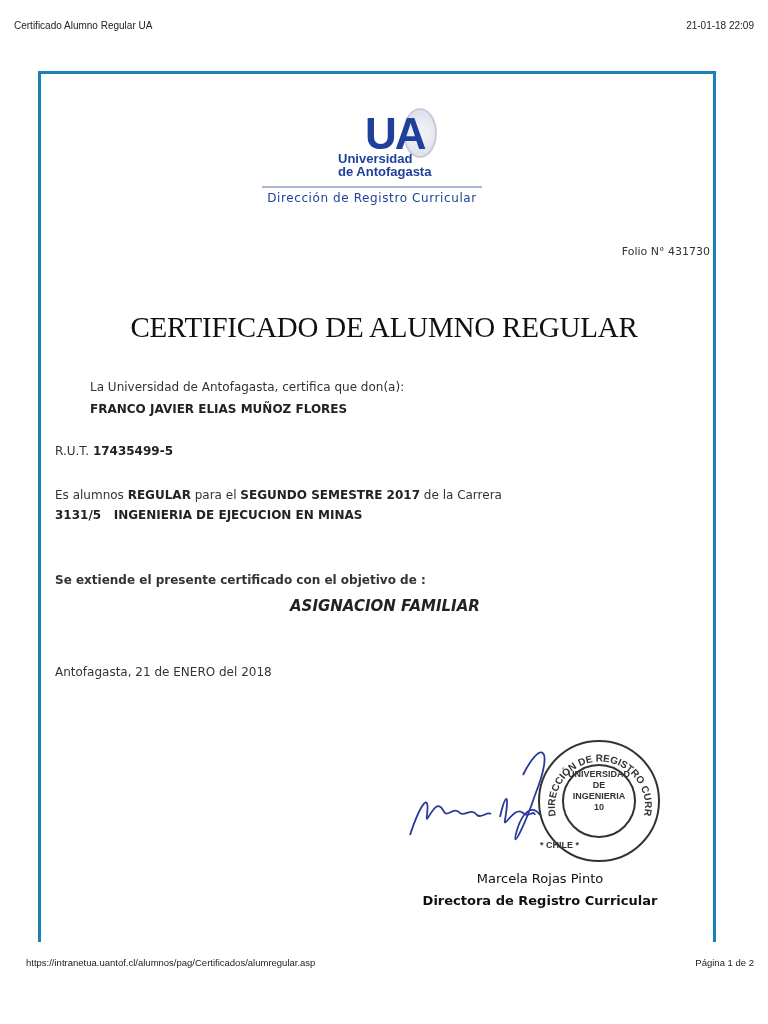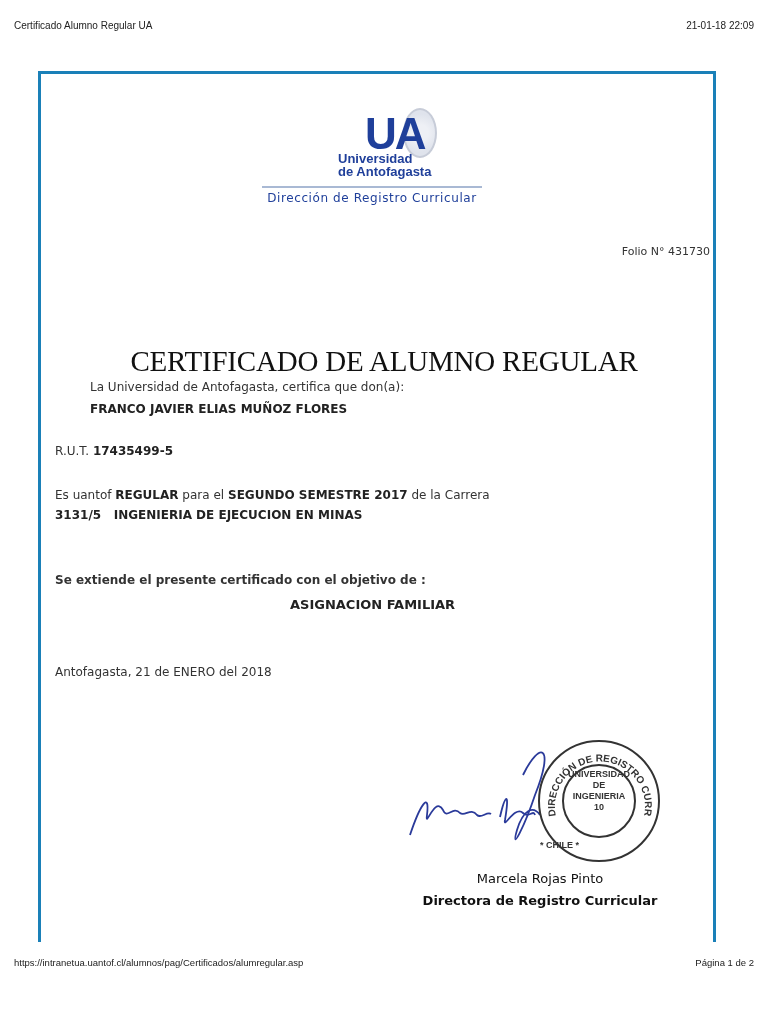--- a/index.html
+++ b/index.html
@@ -1,35 +1,35 @@
 <!DOCTYPE html>
 <html><head>
 <meta charset="utf-8">
 <style>
   html, body { margin:0; padding:0; background:#ffffff; }
   body { width:768px; height:1024px; position:relative; overflow:hidden; font-family:"DejaVu Sans", sans-serif; color:#222; }
   .print-header { position:absolute; top:20px; left:14px; right:14px; height:16px; font-family:"Liberation Sans", sans-serif; font-size:10px; color:#222; }
   .print-header .left { position:absolute; left:0; top:0; }
   .print-header .right { position:absolute; right:0; top:0; }
   .print-footer { position:absolute; top:957px; left:14px; right:14px; height:16px; font-family:"Liberation Sans", sans-serif; font-size:9.5px; color:#222; }
-  .print-footer .left { position:absolute; left:0; top:0;text-align:right; }
+  .print-footer .left { position:absolute; left:12px; top:0;text-align:right; }
   .print-footer .right { position:absolute; right:0; top:0; }
 
   .frame { position:absolute; left:38px; top:71px; width:678px; height:871px;
            border-left:3px solid #1a80b8; border-top:3px solid #1a80b8; border-right:3px solid #1a80b8; box-sizing:border-box; }
 
   .logo { position:absolute; left:262px; top:108px; width:220px; height:100px; }
   .logo .ua { position:absolute; left:76px; top:4px; font-family:"Liberation Sans", sans-serif; font-weight:bold; font-size:44px; color:#1f3f9a; letter-spacing:-2px; line-height:44px;margin-left:27px; }
   .logo .seal { position:absolute; left:141px; top:0px; width:34px; height:50px; border-radius:50%/50%; border:2px solid #c7ccd8; box-sizing:border-box; background:radial-gradient(circle, #eef0f5 30%, #dfe3ec 70%); }
   .logo .uni { position:absolute; left:76px; top:44px; font-family:"Liberation Sans", sans-serif; font-weight:bold; font-size:13px; color:#1f3f9a; line-height:13px; }
   .logo .rule { position:absolute; left:0; top:78px; width:220px; height:2px; background:#a9b9d4; }
   .logo .dept { position:absolute; left:0; width:220px; top:83px; text-align:center; font-family:"DejaVu Sans", sans-serif; font-size:12px; color:#1f3f9a; letter-spacing:0.6px; }
 
   .folio { position:absolute; right:58px; top:245px; font-size:11px; color:#333; }
-  .title { position:absolute; left:0; width:768px; top:311px; text-align:center; font-family:"Liberation Serif", serif; font-size:29px; color:#111; letter-spacing:-0.2px;margin-top:34px; }
+  .title { position:absolute; left:0; width:768px; top:311px; text-align:center; font-family:"Liberation Serif", serif; font-size:29px; color:#111; letter-spacing:-0.2px; }
 
   .txt { position:absolute; font-size:12px; color:#333; white-space:nowrap; }
   .b { font-weight:bold; color:#222; }
 
   .signature-area { position:absolute; left:405px; top:735px; width:265px; height:130px; }
   .stamp { position:absolute; left:133px; top:5px; width:122px; height:122px; border-radius:50%; border:2.5px solid #333; box-sizing:border-box; }
   .stamp .inner { position:absolute; left:22px; top:22px; width:74px; height:74px; border-radius:50%; border:2px solid #333; box-sizing:border-box; }
   .stamp .center { position:absolute; left:0; top:27px; width:118px; text-align:center; font-family:"Liberation Sans", sans-serif; font-weight:bold; font-size:9px; line-height:11px; color:#333; }
   .stamp .bottom { position:absolute; left:0; width:118px; top:98px; text-align:left; font-family:"Liberation Sans", sans-serif; font-weight:bold; font-size:9px; color:#333; }
   .stamp .arc { position:absolute; left:0; top:0; }
@@ -62,32 +62,32 @@
 
 <div class="txt" style="left:90px; top:380px;">La Universidad de Antofagasta, certifica que don(a):</div>
 <div class="txt b" style="left:90px; top:402px;">FRANCO JAVIER ELIAS MUÑOZ FLORES</div>
 
 <div class="txt" style="left:55px; top:444px;">
   <span>R.U.T.</span>
   <span class="b">17435499-5</span>
 </div>
 
 <div class="txt" style="left:55px; top:488px;">
-  <span>Es uantof</span>
+  <span>Es alumnos</span>
   <span class="b">REGULAR</span>
   <span>para el</span>
   <span class="b">SEGUNDO SEMESTRE 2017</span>
   <span>de la Carrera</span>
 </div>
 <div class="txt b" style="left:55px; top:508px;">
   <span>3131/5</span>&nbsp;&nbsp;&nbsp;<span>INGENIERIA DE EJECUCION EN MINAS</span>
 </div>
 
 <div class="txt" style="left:55px; top:573px;font-weight:bold;">Se extiende el presente certificado con el objetivo de :</div>
-<div class="txt b" style="left:290px; top:597px; font-size:13px;">ASIGNACION FAMILIAR</div>
+<div class="txt b" style="left:290px; top:597px; font-size:15px;font-style:italic;">ASIGNACION FAMILIAR</div>
 
 <div class="txt" style="left:55px; top:665px;">Antofagasta, 21 de ENERO del 2018</div>
 
 <div class="signature-area">
   <svg style="position:absolute; left:0; top:0;" width="150" height="130" viewBox="0 0 150 130">
     <path d="M5 100 C15 70, 25 55, 22 80 C20 95, 30 60, 38 75 C42 85, 48 70, 55 78 C60 82, 66 72, 72 80 C76 84, 82 76, 86 79" stroke="#2a3a9a" stroke-width="1.8" fill="none"></path>
     <path d="M95 82 C100 60, 105 55, 100 85 C98 95, 110 70, 118 78 C124 84, 128 74, 130 80" stroke="#2a3a9a" stroke-width="1.8" fill="none"></path>
     <path d="M118 40 C135 5, 150 10, 130 60 C120 90, 105 120, 112 95 C118 75, 128 70, 135 80" stroke="#2a3a9a" stroke-width="1.8" fill="none"></path>
   </svg>
   <div class="stamp">

